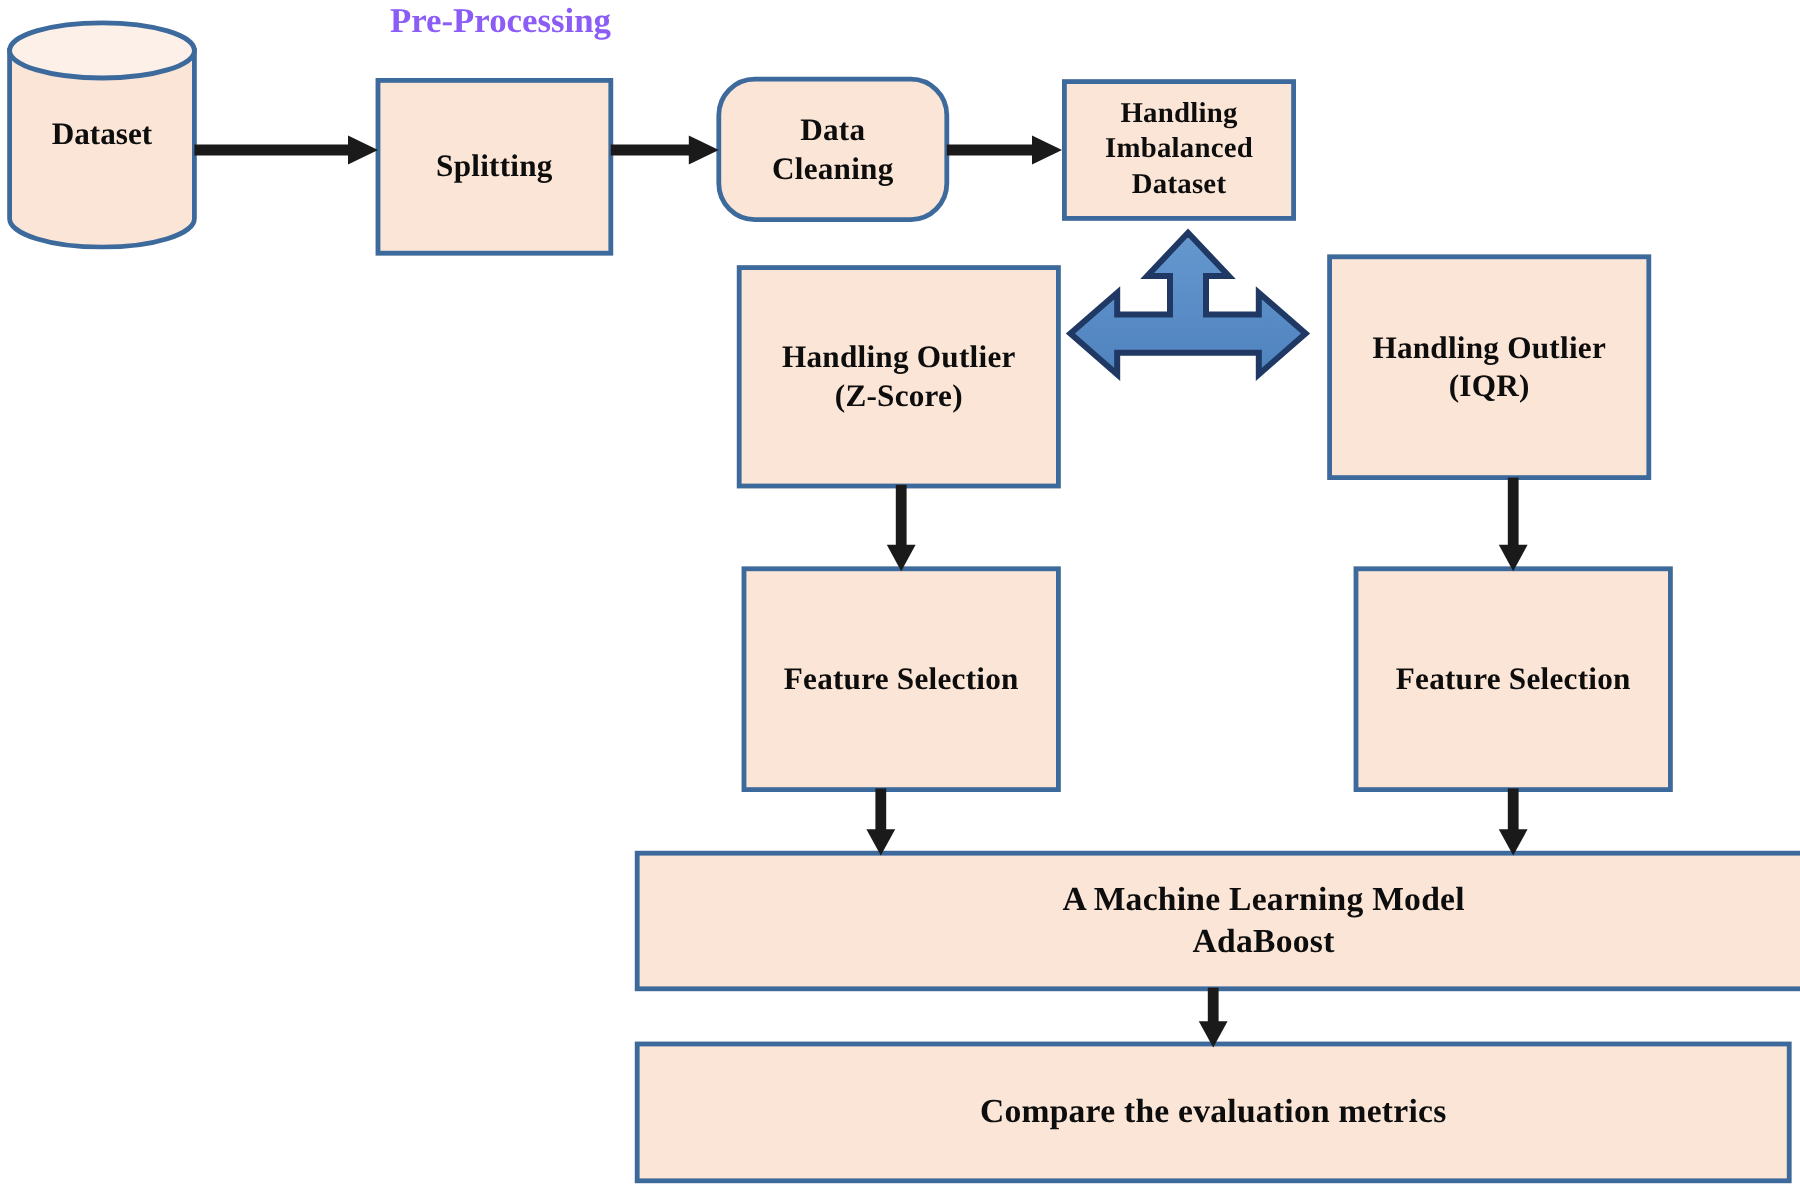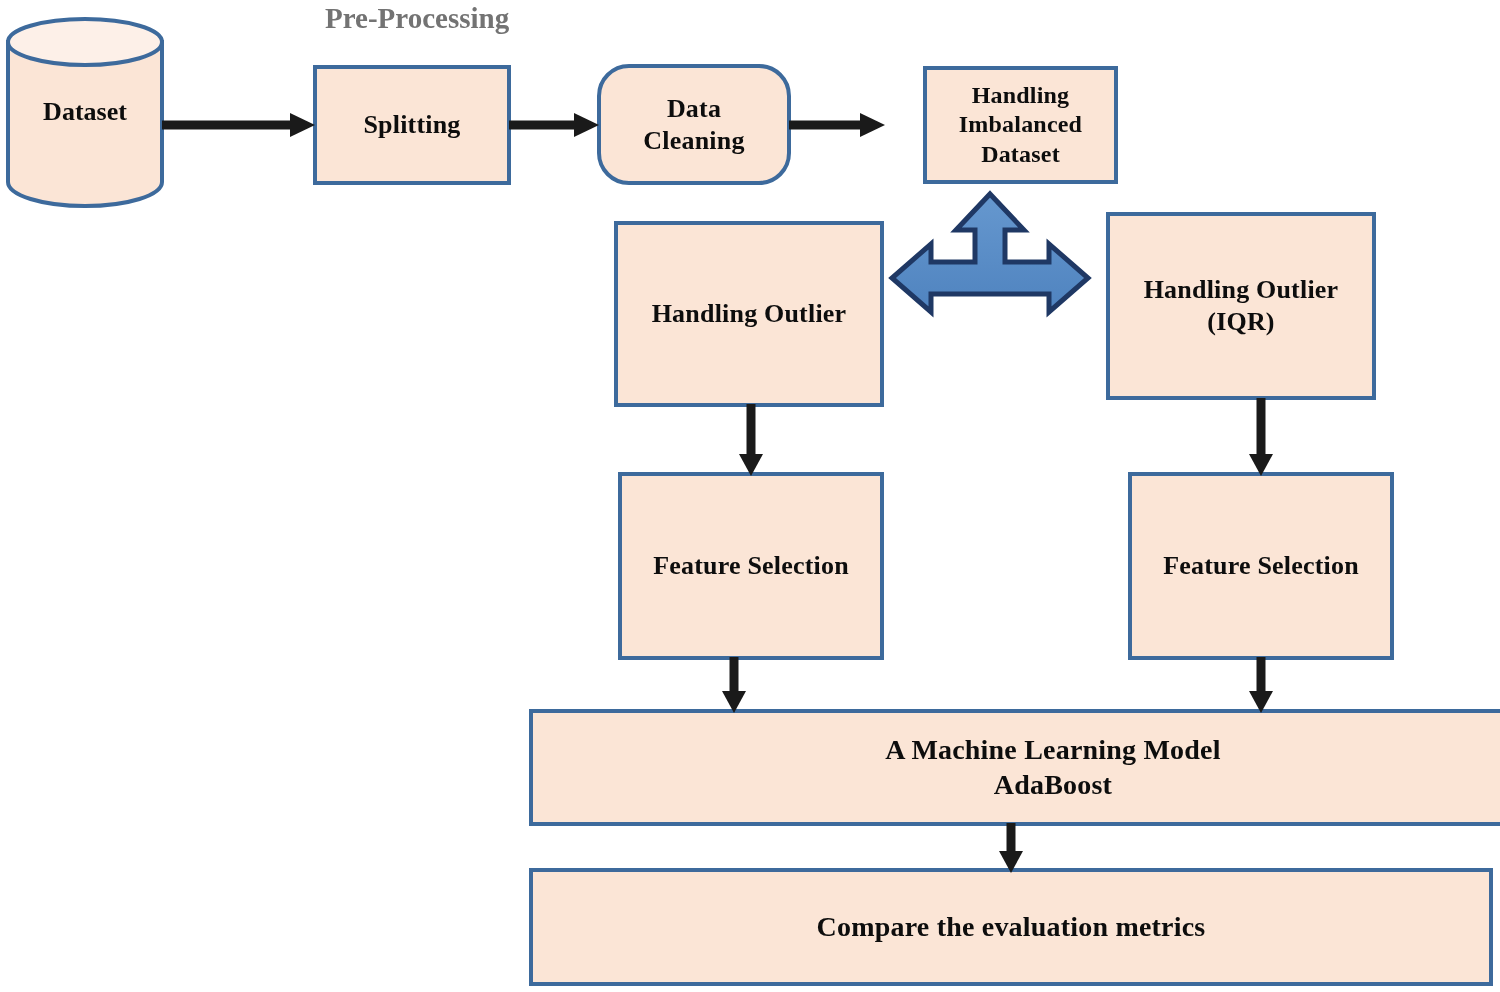--- a/index.html
+++ b/index.html
@@ -40,21 +40,21 @@
     box-sizing: border-box;
   }
   .node .l {
     display: block;
   }
 
   
   .heading {
     position: absolute;
     font-weight: bold;
-    color: #737373;
+    color: #8b5cf6;
     white-space: nowrap;
   }
 
   
   .cylinder {
     position: absolute;
   }
   .cylinder svg {
     display: block;
   }
@@ -95,44 +95,45 @@
   <div class="heading" style="left:325px; top:2px; font-size:29px;">Pre-Processing</div>
 
   <div class="cylinder" style="left:4px; top:16px; width:162px; height:192px;">
     <svg width="162" height="192" viewBox="0 0 162 192" xmlns="http://www.w3.org/2000/svg">
       <path d="M4,26 L4,166 A77,24 0 0 0 158,166 L158,26 Z" fill="#fbe5d6" stroke="#3d6a9c" stroke-width="4"></path>
       <ellipse cx="81" cy="26" rx="77" ry="23" fill="#fdf0e8" stroke="#3d6a9c" stroke-width="4"></ellipse>
     </svg>
     <div class="cyl-label" style="font-size:26px;">Dataset</div>
   </div>
 
-  <div class="node" style="left:313px; top:65px; width:198px; height:120px; font-size:26px;">
+  <div class="node" style="left:313px; top:65px; width:198px; height:148px; font-size:26px;">
     <div class="lines">
       <span class="l">Splitting</span>
     </div>
   </div>
 
   <div class="node" style="left:597px; top:64px; width:194px; height:121px; font-size:26px;border-radius:32px;">
     <div class="lines">
       <span class="l">Data</span>
       <span class="l">Cleaning</span>
     </div>
   </div>
 
-  <div class="node" style="left:885px; top:66px; width:195px; height:118px; font-size:24px;margin-left:38px;">
+  <div class="node" style="left:885px; top:66px; width:195px; height:118px; font-size:24px;">
     <div class="lines">
       <span class="l">Handling</span>
       <span class="l">Imbalanced</span>
       <span class="l">Dataset</span>
     </div>
   </div>
 
   <div class="node" style="left:614px; top:221px; width:270px; height:186px; font-size:26px;">
     <div class="lines">
       <span class="l">Handling Outlier</span>
+      <span class="l">(Z-Score)</span>
     </div>
   </div>
 
   <div class="node" style="left:1106px; top:212px; width:270px; height:188px; font-size:26px;">
     <div class="lines">
       <span class="l">Handling Outlier</span>
       <span class="l">(IQR)</span>
     </div>
   </div>
 

